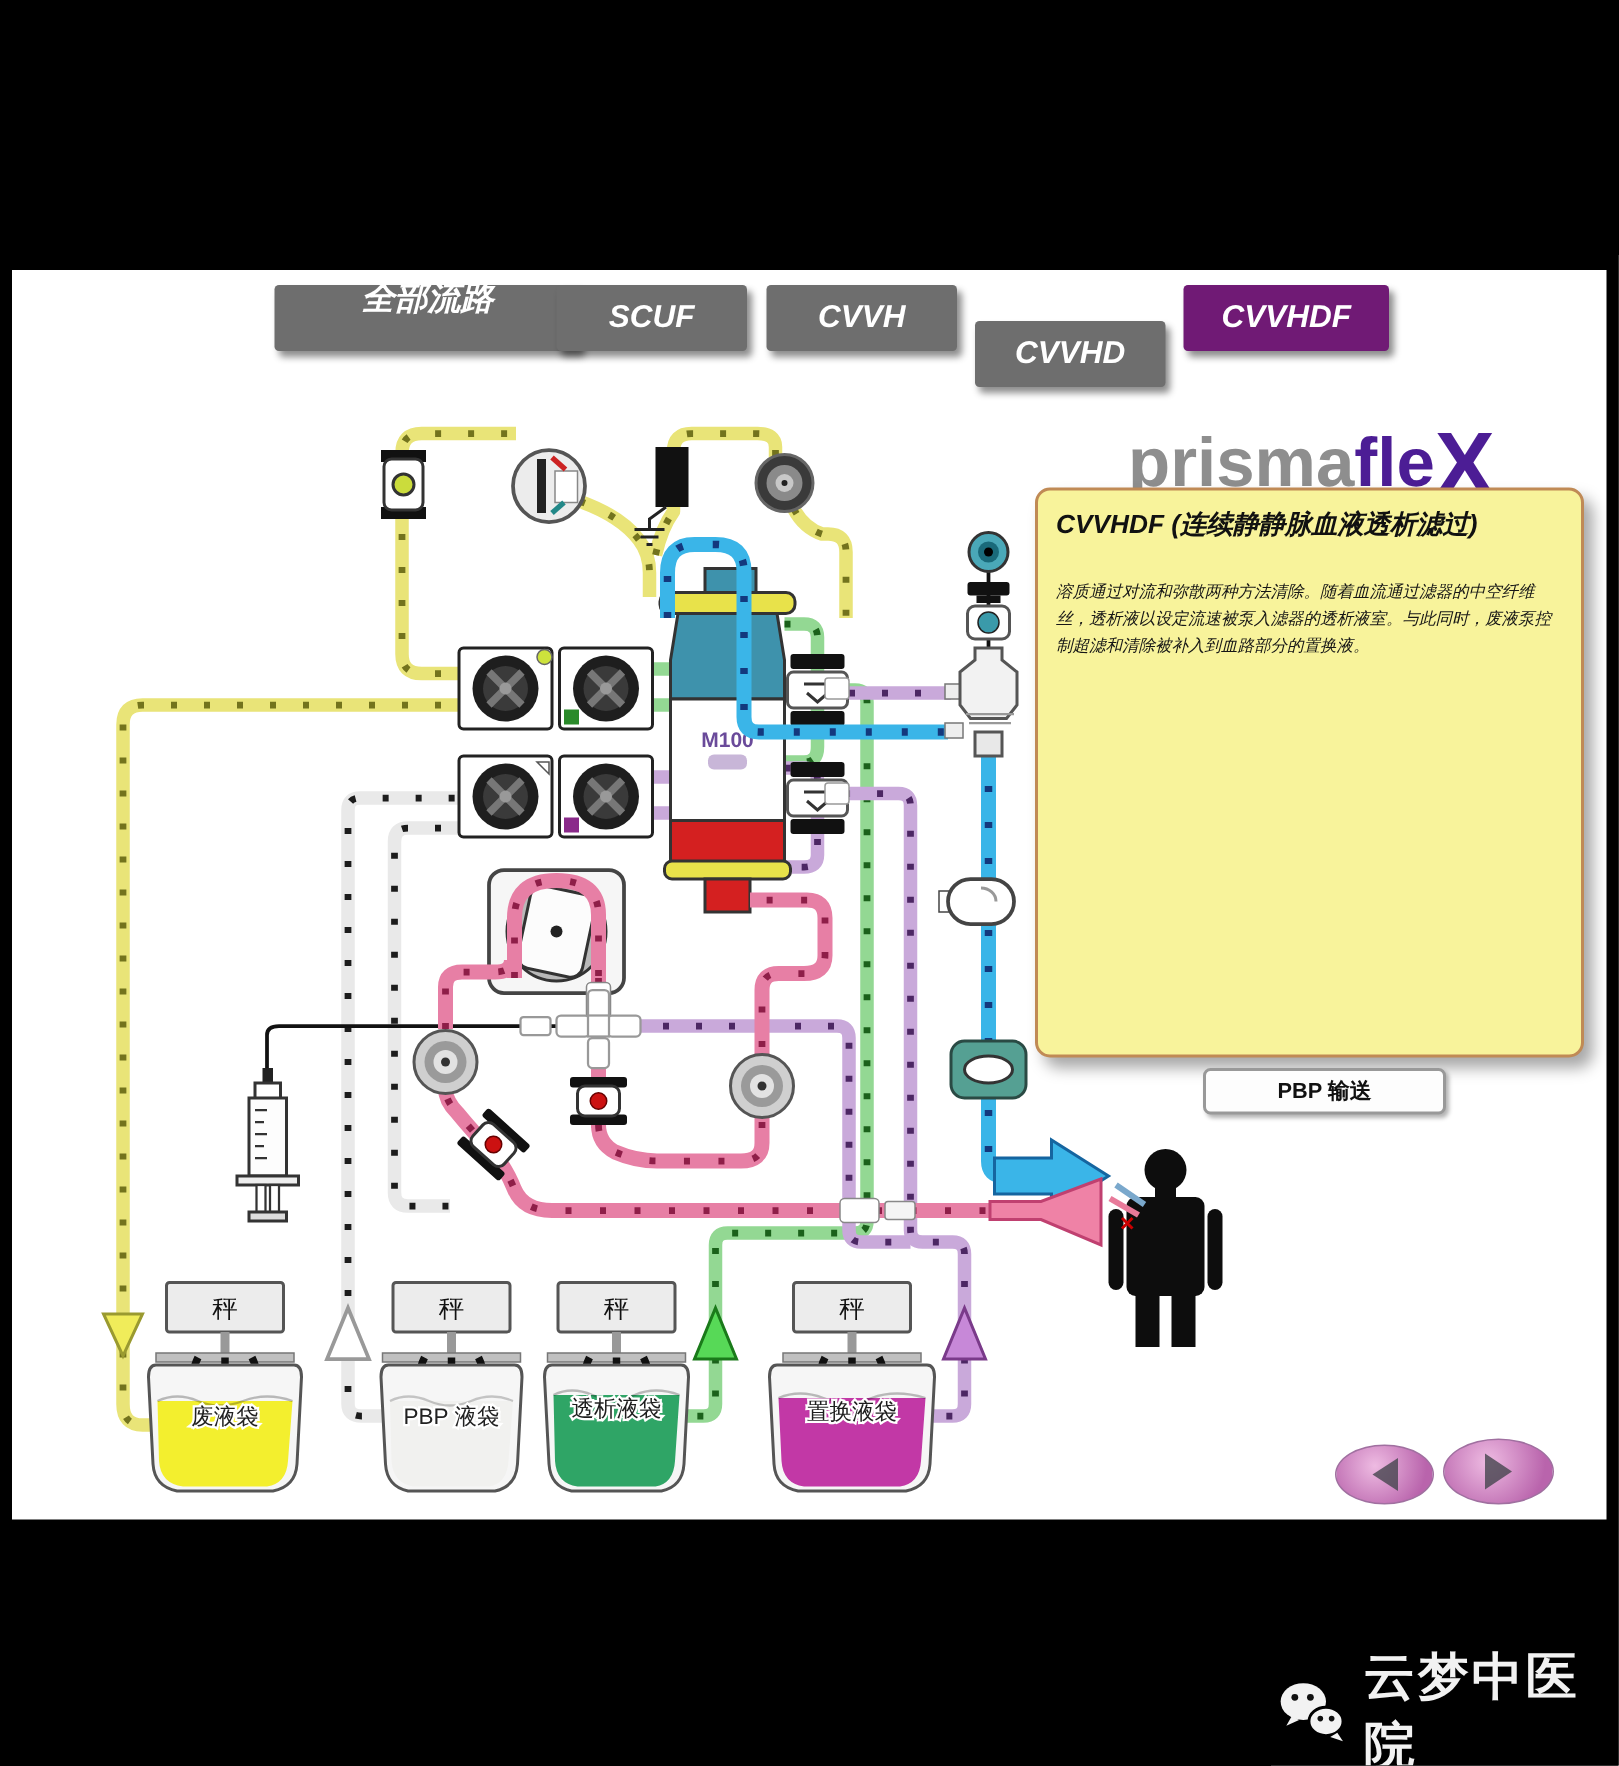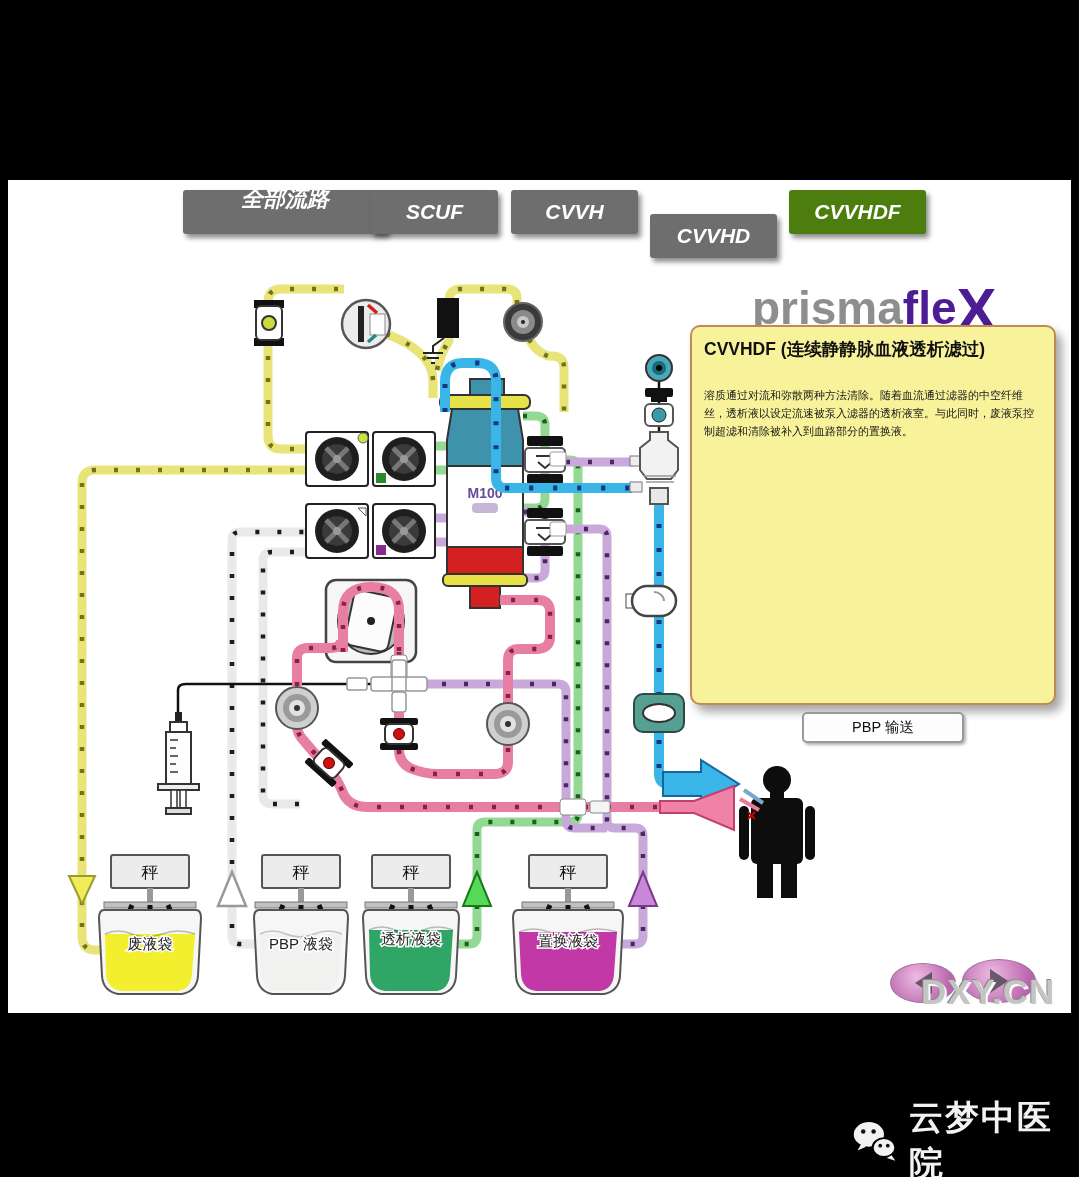--- a/index.html
+++ b/index.html
@@ -6,36 +6,36 @@
   .screen{position:relative;width:1079px;height:1177px;background:#000;overflow:hidden;
           font-family:"Liberation Sans",sans-serif;}
   .content{position:absolute;left:8px;top:180px;width:1063px;height:833px;background:#fff;}
   .diagram{position:absolute;left:0;top:0;}
   svg{font-family:"Liberation Sans",sans-serif;}
 
   .tab{position:absolute;top:10px;height:44px;background:#6e6e6e;border-radius:3px;
        color:#fff;font-weight:bold;font-style:italic;font-size:21px;
        display:flex;align-items:center;justify-content:center;
        box-shadow:3px 4px 5px rgba(0,0,0,.45);cursor:pointer;}
-  .tab--active{background:#4d7c0f;align-items:center;}
+  .tab--active{background:#701a75;align-items:center;}
   .tab--first span{display:inline-block;transform:translateY(-13px);font-size:22px;}
 
   .logo{position:absolute;left:744px;top:95px;font-weight:bold;font-size:46px;color:#8e8e8e;
         letter-spacing:0px;}
   .logo .red{color:#4c1d95;}
   .logo .bigx{font-size:60px;vertical-align:-6px;}
 
   .infobox{position:absolute;left:682px;top:145px;width:366px;height:380px;background:#f8f39b;
            border:2px solid #c08a55;border-radius:10px;box-shadow:6px 7px 10px rgba(0,0,0,.35);
-           padding:10px 12px;box-sizing:border-box;}
+           padding:10px 12px;box-sizing:border-box;font-style:italic;}
   .infobox h3{margin:0;font-size:17.5px;color:#111;}
   .infobox p{margin:26px 0 0 0;font-size:11px;line-height:1.62;color:#161616;}
 
   .pbp-btn{position:absolute;left:794px;top:532px;width:158px;height:27px;background:#fdfdfd;
-           border:2px solid #999;border-radius:5px;font-weight:normal;font-size:14.5px;color:#111;
+           border:2px solid #999;border-radius:5px;font-weight:bold;font-size:14.5px;color:#111;
            display:flex;align-items:center;justify-content:center;
            box-shadow:2px 2px 3px rgba(0,0,0,.3);cursor:pointer;}
 
   .nav-oval{position:absolute;border-radius:50%;
             background:radial-gradient(circle at 40% 35%, #eebbe2, #b964ac 75%);
             border:1px solid #a070a0;display:flex;align-items:center;justify-content:center;cursor:pointer;}
   .nav-prev{left:882px;top:783px;width:64px;height:38px;}
   .nav-next{left:954px;top:779px;width:72px;height:42px;}
   .tri{width:0;height:0;opacity:.8;}
   .tri-left{border-top:11px solid transparent;border-bottom:11px solid transparent;border-right:17px solid #45454e;}
@@ -88,21 +88,20 @@
     <div class="pbp-btn">
         <span>PBP 输送</span>
       </div>
 
     <div class="nav-oval nav-prev">
         <div class="tri tri-left"></div>
       </div>
     <div class="nav-oval nav-next">
         <div class="tri tri-right"></div>
       </div>
-    <div class="watermark">DXY.CN</div>
 
     <svg class="diagram" width="1063" height="833" viewBox="8 180 1063 833">
 
       <path class="t tw" d="M 232,886 V 540 Q 232,532 240,532 H 316"></path>
         <path class="t twd" d="M 232,886 V 540 Q 232,532 240,532 H 316"></path>
       <path class="t tw" d="M 316,552 H 272 Q 263,552 263,561 V 795 Q 263,804 272,804 H 300"></path>
         <path class="t twd" d="M 316,552 H 272 Q 263,552 263,561 V 795 Q 263,804 272,804 H 300"></path>
       <path class="t tw" d="M 232,902 V 936 Q 232,944 241,944 H 258"></path>
         <path class="t twd" d="M 232,902 V 936 Q 232,944 241,944 H 258"></path>
 

